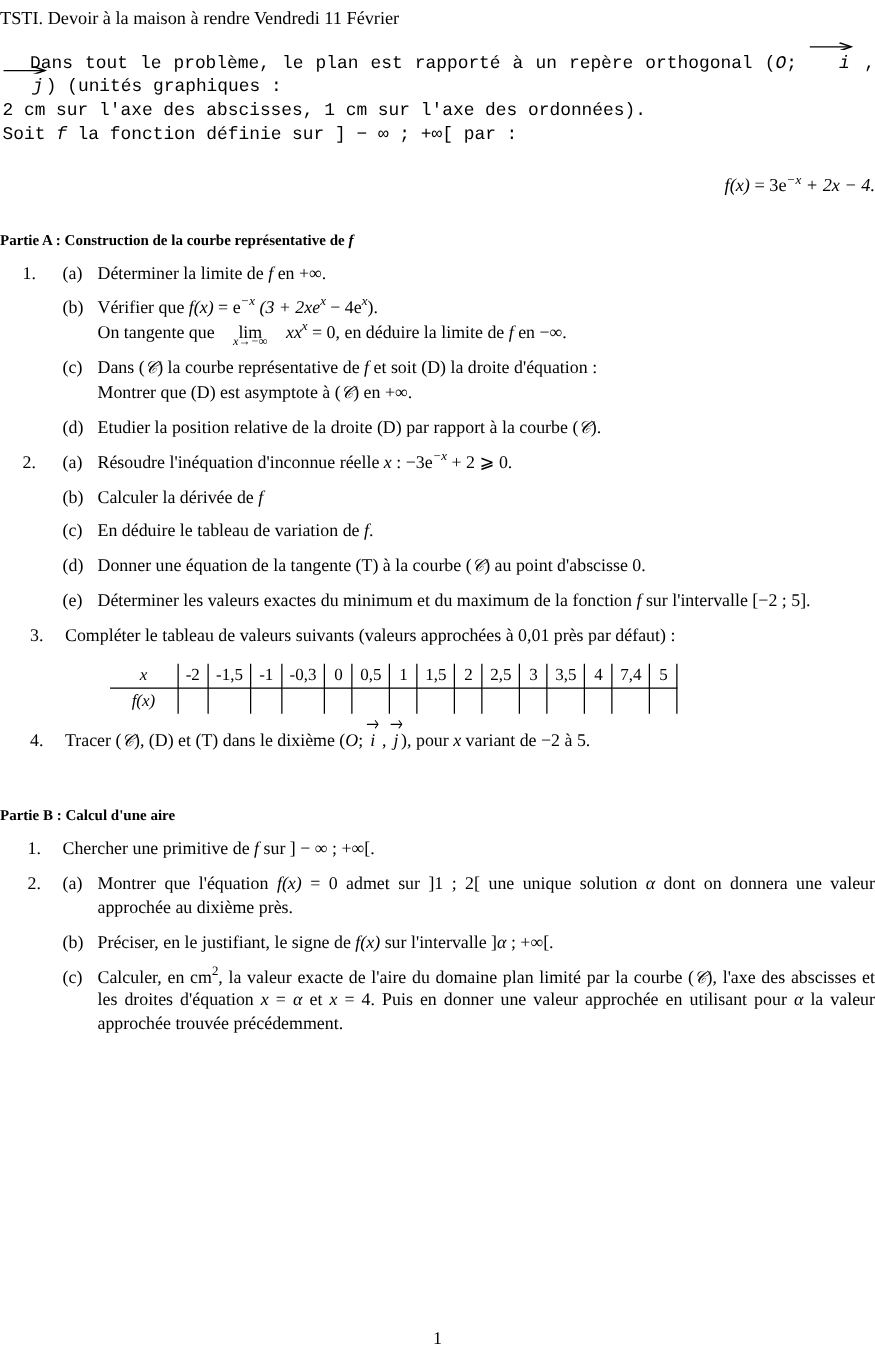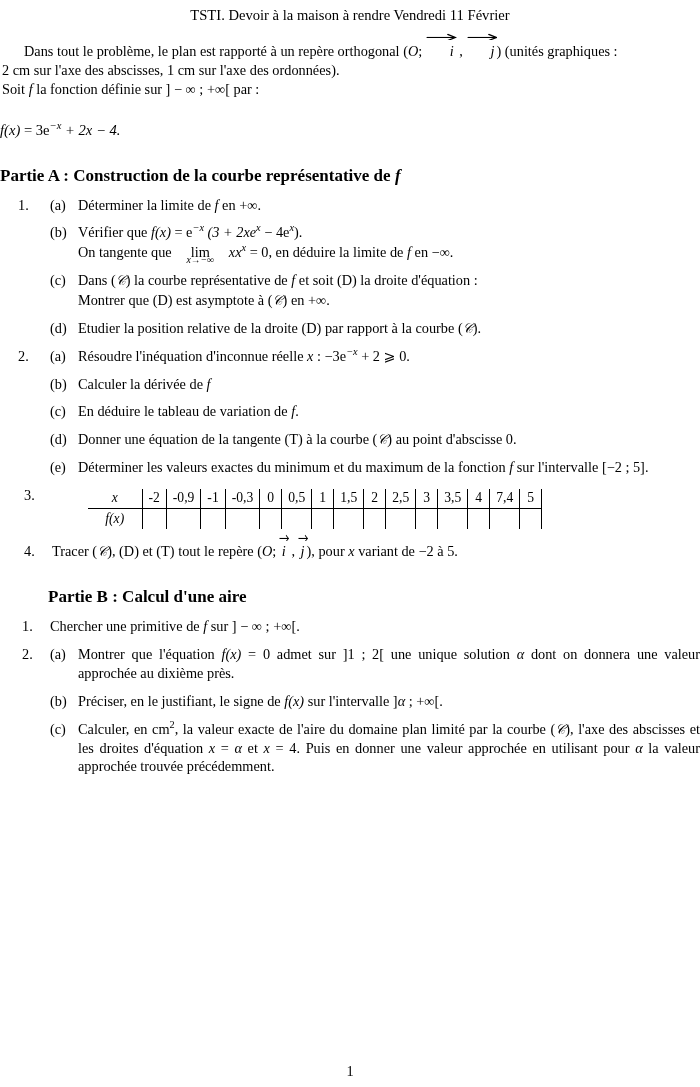--- a/index.html
+++ b/index.html
@@ -18,51 +18,51 @@
   }
   .page {
     position: relative;
     width: 700px;
     height: 1087px;
     box-sizing: border-box;
   }
 
   
   .doc-title {
-    text-align: center;
     font-size: 14.6px;
     margin: 7px 0 0 0;
     line-height: 1.2;
   }
 
   
   .intro {
     margin: 17px 0 0 0;
     padding: 0 0 0 2px;
     line-height: 1.33;
     text-align: justify;
     text-justify: inter-word;
+    font-family: Liberation Mono, monospace;
   }
   .intro p { margin: 0; }
   .intro .first { text-indent: 22px; }
 
   
   .display-eq {
-    text-align: left;
+    text-align: right;
     margin: 23px 0 0 0;
     font-size: 14.6px;
   }
 
   
   .part-heading {
     font-weight: bold;
     margin: 27px 0 0 0;
-    font-size: 17px;
-  }
-  .part-heading.b { margin-top: 26px; padding-left: 48px; }
+    font-size: 12px;
+  }
+  .part-heading.b { margin-top: 42px; }
 
   
   .qlist { margin: 10px 0 0 0; }
 
   .qrow {
     position: relative;
     padding-left: 78px;
     margin-top: 9px;
     line-height: 1.32;
     text-align: justify;
@@ -272,29 +272,30 @@
       <span>Donner une équation de la tangente (T) à la courbe (</span><span class="scriptC">𝒞</span><span>) au point d'abscisse 0.</span>
     </div>
 
     <div class="qrow">
       <span class="alpha">(e)</span>
       <span>Déterminer les valeurs exactes du minimum et du maximum de la fonction </span><span class="mi">f</span><span> sur l'intervalle [−2 ; 5].</span>
     </div>
 
     <div class="qrow lvl1">
       <span class="num">3.</span>
+      <span>Compléter le tableau de valeurs suivants (valeurs approchées à 0,01 près par défaut) :</span>
     </div>
 
     <div class="table-wrap">
       <table class="values">
         <tbody>
             <tr class="row-x">
           <td class="head-label"><span class="mi">x</span></td>
           <td>-2</td>
-          <td>-0,9</td>
+          <td>-1,5</td>
           <td>-1</td>
           <td>-0,3</td>
           <td>0</td>
           <td>0,5</td>
           <td>1</td>
           <td>1,5</td>
           <td>2</td>
           <td>2,5</td>
           <td>3</td>
           <td>3,5</td>
@@ -319,21 +320,21 @@
           <td class="cell-empty"></td>
           <td class="cell-empty"></td>
           <td class="cell-empty"></td>
         </tr>
       </tbody>
         </table>
     </div>
 
     <div class="qrow lvl1" style="margin-top:13px;">
       <span class="num">4.</span>
-      <span>Tracer (</span><span class="scriptC">𝒞</span><span>), (D) et (T) tout le repère (</span><span class="mi">O</span><span>; </span><span class="vec"><span class="arw">
+      <span>Tracer (</span><span class="scriptC">𝒞</span><span>), (D) et (T) dans le dixième (</span><span class="mi">O</span><span>; </span><span class="vec"><span class="arw">
             <svg viewBox="0 0 20 8" preserveAspectRatio="none">
               <line x1="1" y1="5" x2="19" y2="5" stroke="#000" stroke-width="1.2"></line>
               <polyline points="14,1.4 19,5 14,8.6" fill="none" stroke="#000" stroke-width="1.2"></polyline>
             </svg>
           </span><span>i</span></span><span> , </span><span class="vec"><span class="arw">
             <svg viewBox="0 0 20 8" preserveAspectRatio="none">
               <line x1="1" y1="5" x2="19" y2="5" stroke="#000" stroke-width="1.2"></line>
               <polyline points="14,1.4 19,5 14,8.6" fill="none" stroke="#000" stroke-width="1.2"></polyline>
             </svg>
           </span><span>j</span></span><span>), pour </span><span class="mi">x</span><span> variant de −2 à 5.</span>

